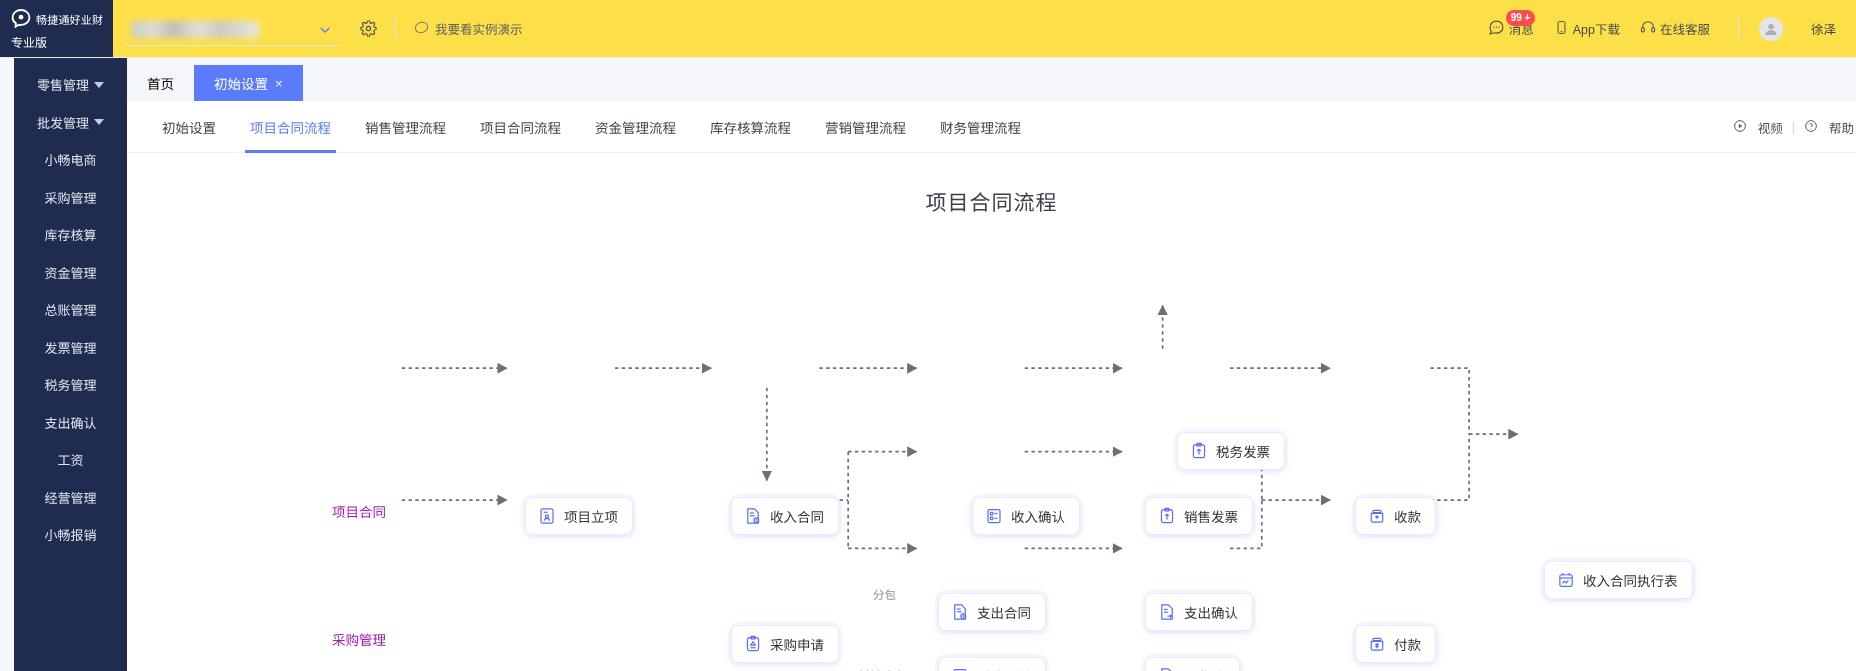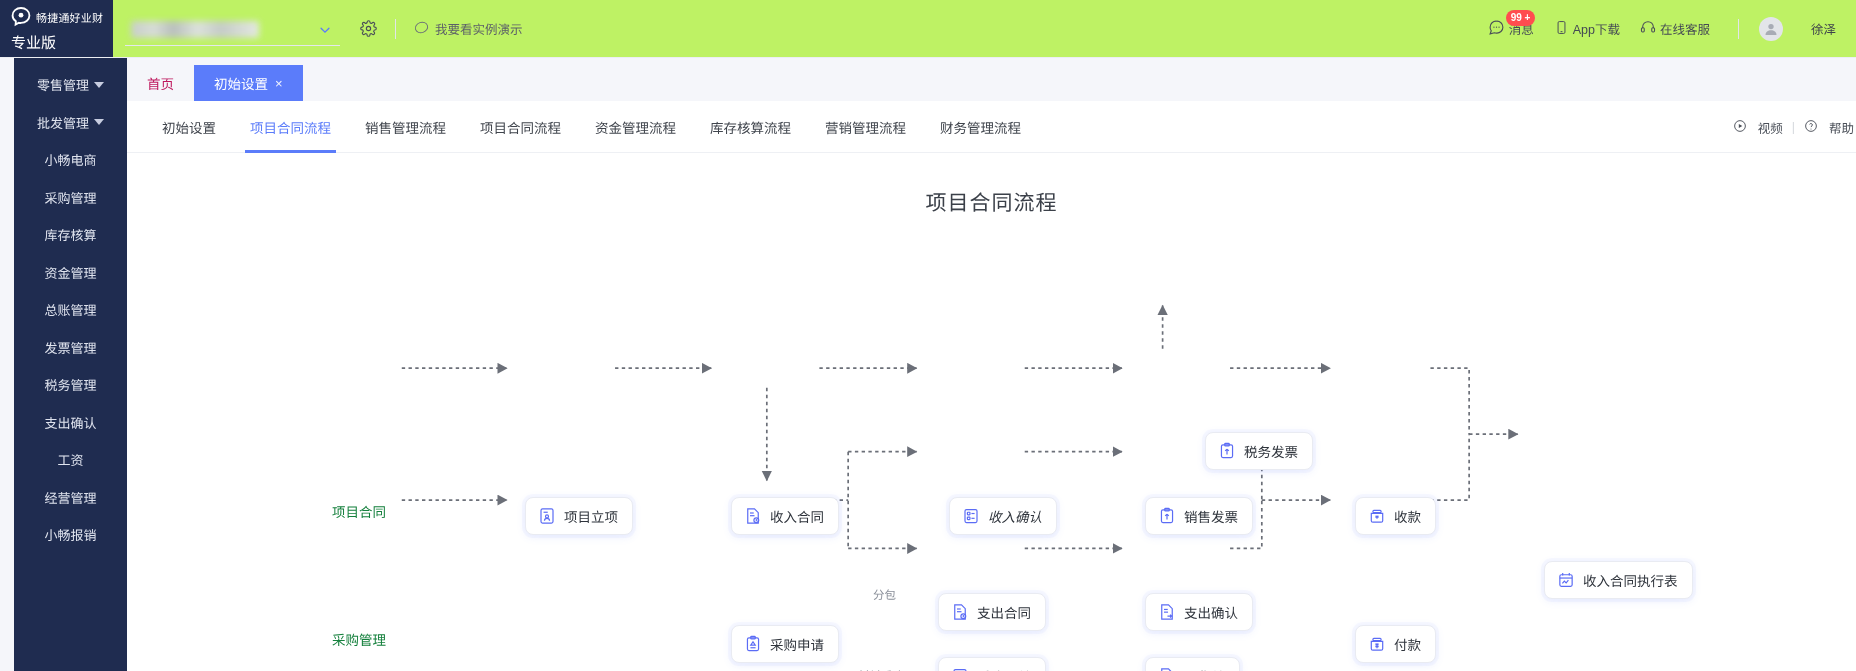--- a/index.html
+++ b/index.html
@@ -6,34 +6,34 @@
   html, body {
     width: 1856px; height: 671px;
     font-family: "Liberation Sans", "DejaVu Sans", sans-serif;
     background: #f5f6fa;
     overflow: hidden;
   }
   .app { position: relative; width: 1856px; height: 671px; display: flex; flex-direction: column; }
 
   
   .topbar {
-    height: 58px; background: #bef264; display: flex; align-items: stretch;
+    height: 58px; background: #fde047; display: flex; align-items: stretch;
     border-bottom: 1px solid #eceef3; flex: 0 0 58px; position: relative; z-index: 5;
   }
   .logo-box {
     width: 113px; background: #1f2c50; color: #fff; flex: 0 0 113px;
     display: flex; flex-direction: column; justify-content: center; padding-left: 10px;
     position: relative;
   }
   .logo-row { display: flex; align-items: center; gap: 4px; }
   .logo-mark {
     width: 22px; height: 22px; flex: 0 0 22px; display: flex; align-items: center; justify-content: center;
   }
   .logo-text { font-size: 11px; letter-spacing: .2px; white-space: nowrap; color: #fff; }
-  .logo-sub { font-size: 15px; color: #ffffff; margin-top: 3px; padding-left: 1px; }
+  .logo-sub { font-size: 12px; color: #ffffff; margin-top: 3px; padding-left: 1px; }
 
   .topbar-mid { flex: 1; display: flex; align-items: center; padding-left: 12px; position: relative; }
   .org-select {
     width: 215px; height: 32px; display: flex; align-items: center; position: relative;
     border-bottom: 1px solid #e4e7ed; margin-top: 2px;
   }
   .org-blur {
     width: 128px; height: 17px; margin-left: 6px;
     background: linear-gradient(90deg,#c9ccd2 0%, #d9dbe0 18%, #b9bcc4 33%, #dfe1e6 52%, #c6c9d0 70%, #e7e8ec 100%);
     filter: blur(3.2px); border-radius: 2px; opacity: .92;
@@ -74,21 +74,21 @@
   .caret { width: 0; height: 0; border-left: 5px solid transparent; border-right: 5px solid transparent;
            border-top: 6px solid #c7cde0; display: inline-block; }
 
   
   .main-col { flex: 1; display: flex; flex-direction: column; min-width: 0; background: #f5f6fa; }
 
   
   .page-tabs { height: 43px; background: #f5f6fa; display: flex; align-items: flex-end; padding-left: 0px; flex: 0 0 43px; }
   .ptab {
     height: 36px; display: flex; align-items: center; justify-content: center; gap: 7px;
-    padding: 0 20px; font-size: 13.5px; color: #be185d; cursor: pointer; background: transparent;
+    padding: 0 20px; font-size: 13.5px; color: #000000; cursor: pointer; background: transparent;
   }
   .ptab.active { background: #5b7cfa; color: #fff; }
   .ptab .x { font-size: 13px; opacity: .92; }
 
   
   .content-card { flex: 1; background: #fff; margin: 0; min-height: 0; display: flex; flex-direction: column; position: relative; }
 
   .subtabs {
     height: 52px; flex: 0 0 52px; display: flex; align-items: center; position: relative;
     padding-left: 18px; border-bottom: 1px solid #eef0f4;
@@ -118,21 +118,21 @@
 
   .node {
     position: absolute; height: 38px; background: #fff; border: 1px solid #e9ebf2; border-radius: 8px;
     display: flex; align-items: center; gap: 8px; padding: 0 14px 0 11px; cursor: pointer;
     box-shadow: 0 2px 8px rgba(91,124,250,.13), 0 0 0 3px rgba(123,145,255,.05);
     font-size: 13.5px; color: #2f343c; white-space: nowrap;
   }
   .node .ic { width: 19px; height: 19px; flex: 0 0 19px; display: flex; align-items: center; justify-content: center; }
 
   .row-label {
-    position: absolute; font-size: 13.5px; color: #15803d; white-space: nowrap;
+    position: absolute; font-size: 13.5px; color: #a21caf; white-space: nowrap;
   }
   .edge-label {
     position: absolute; font-size: 11.5px; color: #8a8f99; white-space: nowrap;
   }
   svg.wires { position: absolute; inset: 0; width: 100%; height: 100%; pointer-events: none; }
 </style>
 </head>
 <body>
 
 <div class="app">
@@ -411,34 +411,34 @@
                   <path d="M5 2.6h9l5 5v13.8H5z"></path>
                   <line x1="8" y1="8" x2="13" y2="8"></line>
                   <line x1="8" y1="11.6" x2="14" y2="11.6"></line>
                   <circle cx="16.4" cy="17.6" r="3.2"></circle>
                   <path d="M16.4 16.1v3"></path>
                 </svg>
               </span>
               <span>收入合同</span>
             </div>
 
-            <div class="node" style="left:822px; top:344px;font-style:italic;">
+            <div class="node" style="left:845px; top:344px;">
               <span class="ic">
                 <svg width="18" height="18" viewBox="0 0 24 24" fill="none" stroke="#5b6cf5" stroke-width="1.6">
                   <rect x="4" y="3.4" width="16" height="17.4" rx="2"></rect>
                   <rect x="7.2" y="7" width="3.4" height="3.4" rx=".7"></rect>
                   <line x1="12.6" y1="8.7" x2="16.8" y2="8.7"></line>
                   <rect x="7.2" y="13.4" width="3.4" height="3.4" rx=".7"></rect>
                   <line x1="12.6" y1="15.1" x2="16.8" y2="15.1"></line>
                 </svg>
               </span>
               <span>收入确认</span>
             </div>
 
-            <div class="node" style="left:1078px; top:279px;">
+            <div class="node" style="left:1050px; top:279px;">
               <span class="ic">
                 <svg width="18" height="18" viewBox="0 0 24 24" fill="none" stroke="#5b6cf5" stroke-width="1.6">
                   <rect x="4.6" y="3.8" width="14.8" height="17" rx="2"></rect>
                   <rect x="9" y="1.8" width="6" height="3.4" rx="1"></rect>
                   <path d="M12 16.6V9.4M12 9.4l-2.4 2.4M12 9.4l2.4 2.4"></path>
                 </svg>
               </span>
               <span>税务发票</span>
             </div>
 

